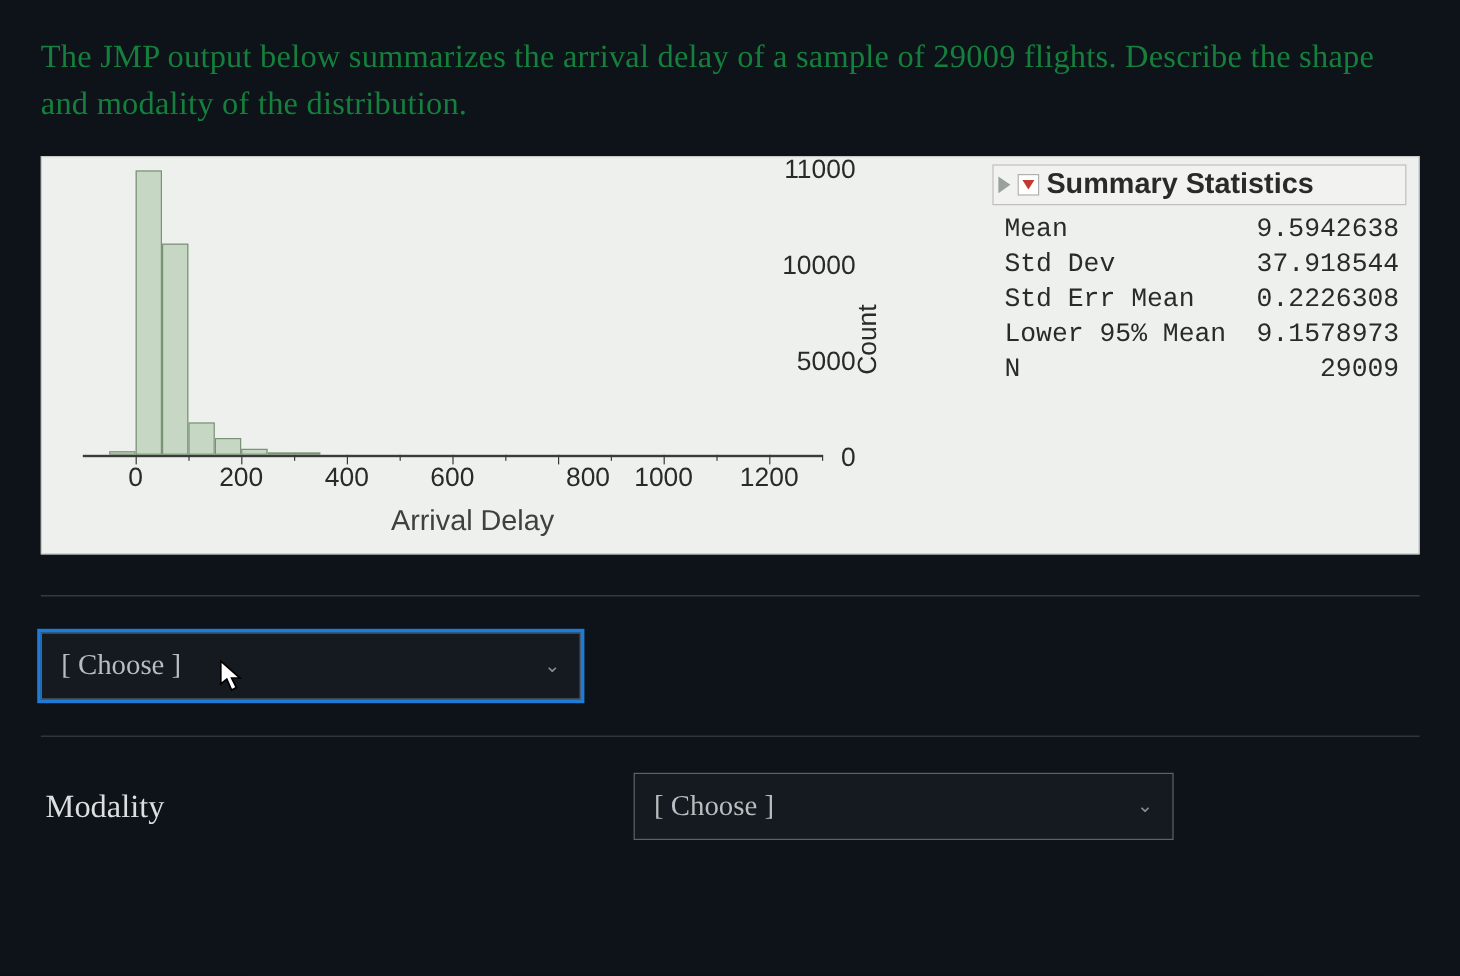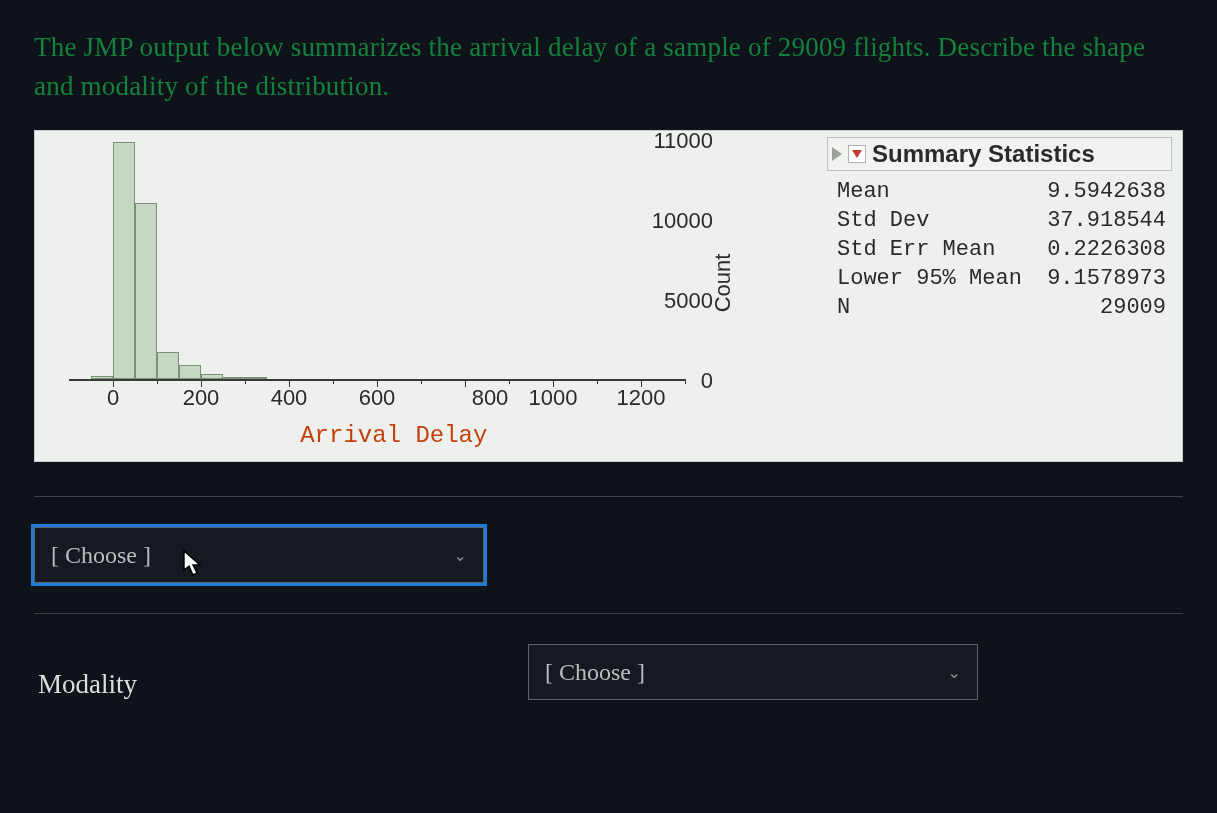--- a/index.html
+++ b/index.html
@@ -6,21 +6,21 @@
   .page{width:1217px;height:813px;box-sizing:border-box;padding:28px 34px;position:relative;}
   .prompt{font-size:27px;line-height:1.45;letter-spacing:.2px;color:#15803d;margin-bottom:24px;}
   
   .jmp{background:#eef0ed;color:#2a2a2a;font-family:Arial,Helvetica,sans-serif;display:flex;gap:6px;padding:0;border:1px solid #c9c9c9;position:relative;}
   .chart-wrap{flex:0 0 780px;height:330px;position:relative;box-sizing:border-box;padding:6px 0 0 0;}
   .plot-area{position:absolute;left:34px;top:10px;right:130px;bottom:80px;border-bottom:2px solid #3a3a3a;}
   .bar{position:absolute;bottom:0;background:#c6d8c4;border:1px solid #7a9276;box-sizing:border-box;}
   .xtick{position:absolute;bottom:-32px;transform:translateX(-50%);font-size:22px;color:#2a2a2a;}
   .xtick-mark{position:absolute;bottom:-8px;width:1px;height:8px;background:#3a3a3a;}
   .xtick-minor{position:absolute;bottom:-5px;width:1px;height:5px;background:#3a3a3a;}
-  .xlabel{position:absolute;left:46%;transform:translateX(-50%);bottom:12px;font-size:24px;color:#c2410c;font-family:Liberation Mono, monospace;}
+  .xlabel{position:absolute;left:46%;transform:translateX(-50%);bottom:12px;font-size:24px;color:#404040;}
   .ytick{position:absolute;right:102px;transform:translateY(50%);font-size:22px;color:#2a2a2a;}
   .ylabel{position:absolute;right:62px;top:46%;transform:translateY(-50%) rotate(-90deg);transform-origin:center;font-size:22px;color:#2a2a2a;}
   .stats{flex:1;padding:6px 10px 6px 6px;font-size:22px;}
   .stats-hdr{display:flex;align-items:center;gap:6px;border:1px solid #bfbfbf;padding:2px 4px;background:#f2f3f1;margin-bottom:6px;}
   .tri-outline{width:0;height:0;border-top:7px solid transparent;border-bottom:7px solid transparent;border-left:10px solid #9aa09a;}
   .tri-red-box{width:16px;height:16px;border:1px solid #b0b0b0;display:flex;align-items:center;justify-content:center;background:#fff;}
   .tri-red{width:0;height:0;border-left:5px solid transparent;border-right:5px solid transparent;border-top:8px solid #c23b2e;}
   .stats-title{font-weight:bold;font-size:24px;text-align:right;}
   .stat-row{display:flex;justify-content:space-between;padding:2px 6px 2px 10px;font-family:Liberation Mono, monospace;}
   
@@ -119,20 +119,20 @@
       <span>[ Choose ]</span>
       <span class="chev">⌄</span>
       <span class="cursor" style="left:148px;top:22px;">
         <svg width="22" height="28" viewBox="0 0 22 28">
             <path d="M1 1 L1 20 L6 16 L10 25 L14 23 L10 15 L17 15 Z" fill="#fff" stroke="#000" stroke-width="1.4"></path>
           </svg>
       </span>
     </div>
   </div>
 
-  <div class="ans-row" style="border-bottom:none;align-items:flex-end;">
+  <div class="ans-row" style="border-bottom:none;">
     <div class="ans-label">Modality</div>
     <div class="select">
       <span>[ Choose ]</span>
       <span class="chev">⌄</span>
     </div>
   </div>
 </div>
 
 </body></html>

